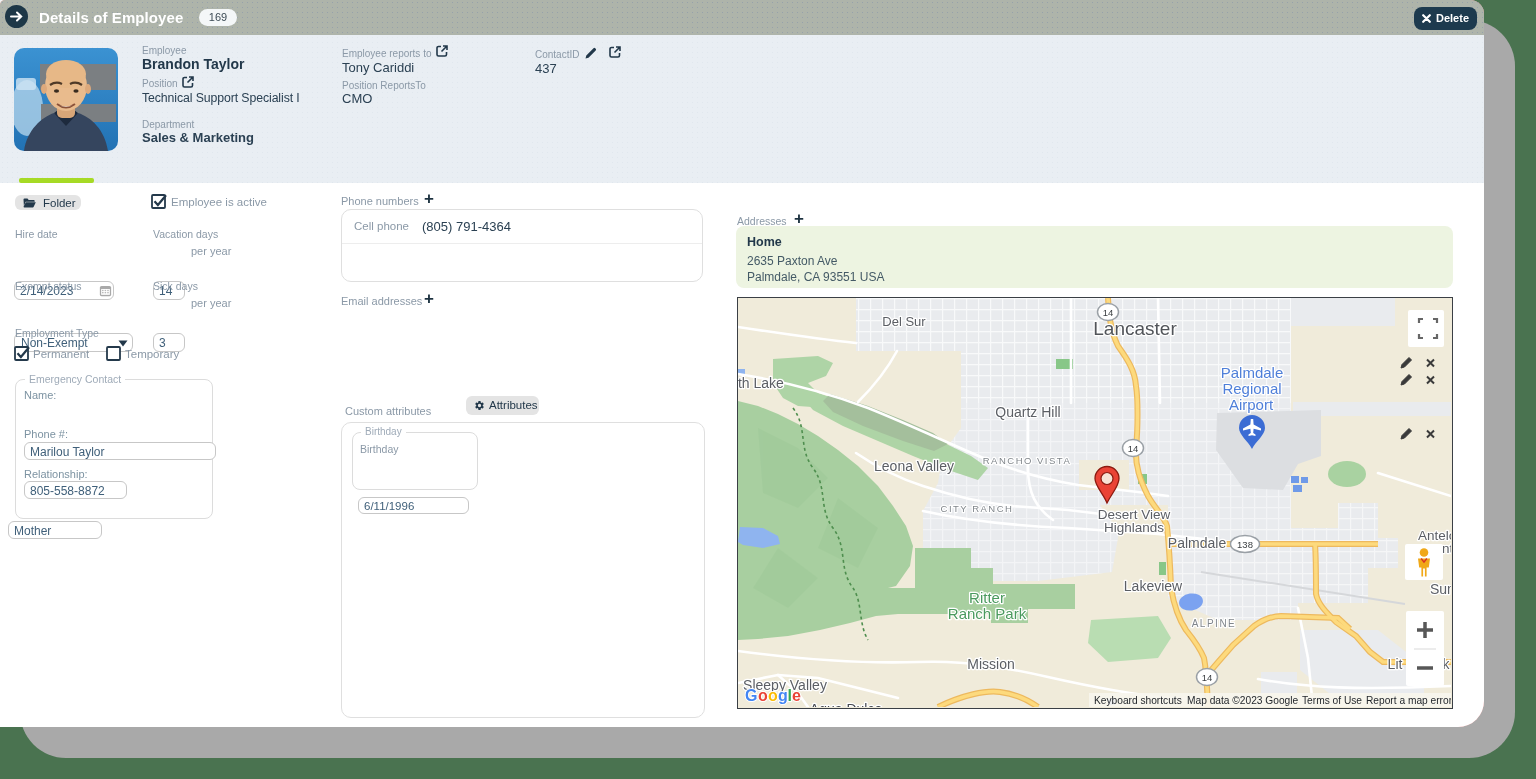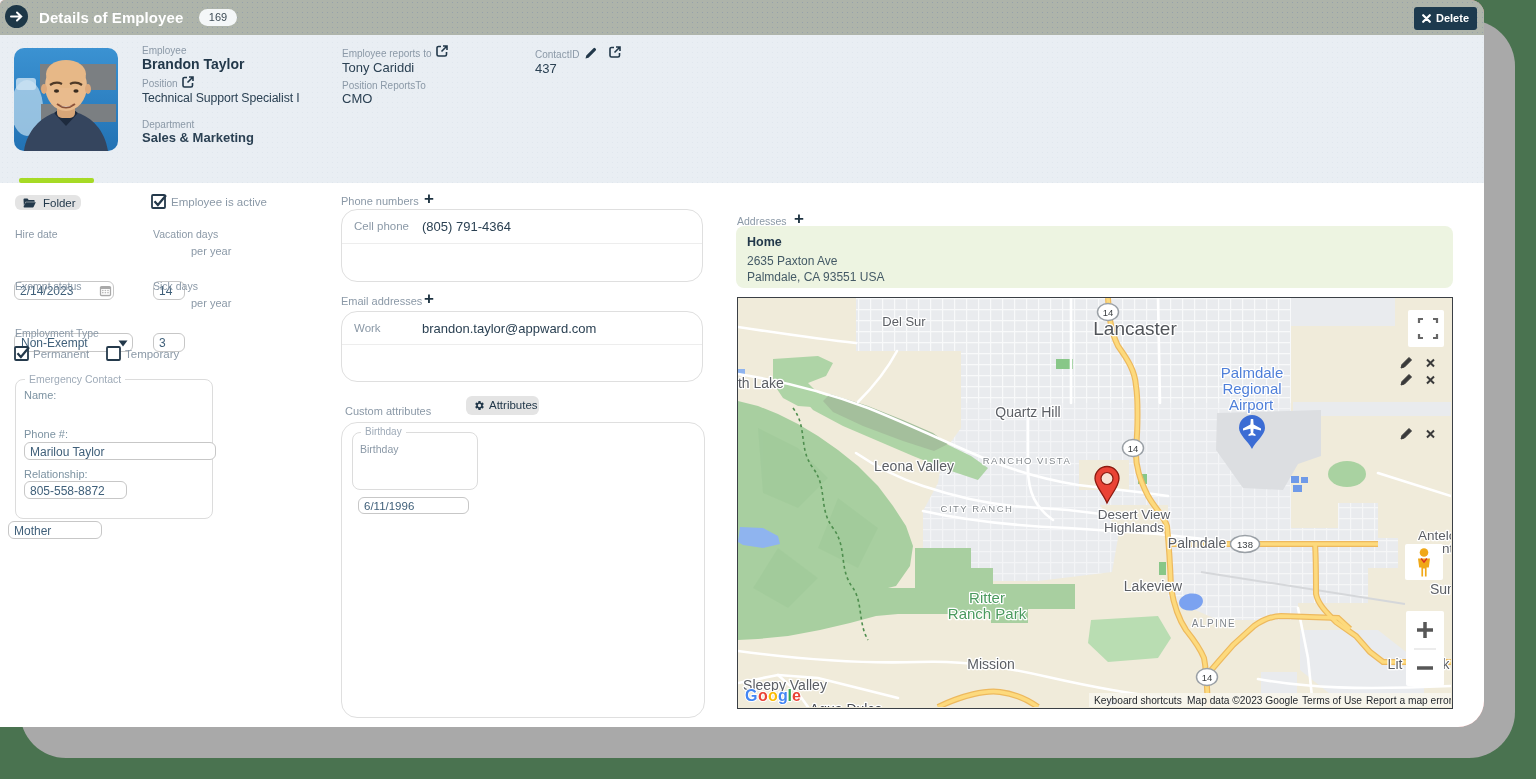--- a/index.html
+++ b/index.html
@@ -7,37 +7,37 @@
 body { background:#4a7350; font-family:"Liberation Sans", sans-serif; position:relative; }
 .abs { position:absolute; }
 #shadow { left:20px; top:20px; width:1495px; height:738px; background:#a9a9a9; border-radius:46px; }
 #card { left:0; top:0; width:1484px; height:727px; background:#fca5a5; border-radius:5px 14px 26px 0; overflow:hidden; }
 #hdr { left:0; top:0; width:1484px; height:35px; background:#aeb4aa;
   background-image:radial-gradient(circle, #96a1ab 0.8px, transparent 1px);
   background-size:5px 5px; }
 #hdr .circ { left:5px; top:5px; width:23px; height:23px; border-radius:50%; background:#1d3747; }
 #hdr .title { left:39px; top:9px; color:#fff; font-size:15px; font-weight:bold; letter-spacing:0.1px; }
 #pill169 { left:199px; top:9px; width:38px; height:17px; background:#f4f7f8; border-radius:9px; color:#3c4b55; font-size:11px; text-align:center; line-height:17px; }
-#delbtn { left:1414px; top:7px; width:63px; height:23px; background:#1d3a4e; border-radius:3px; color:#fff; font-size:11px; }
+#delbtn { left:1414px; top:7px; width:63px; height:23px; background:#1d3a4e; border-radius:8px; color:#fff; font-size:11px; }
 #delbtn span { position:absolute; left:22px; top:5px; }
 #info { left:0; top:35px; width:1484px; height:148px; background:#e9eef3;
   background-image:radial-gradient(circle, #e0e7ee 0.7px, transparent 1px); background-size:5px 5px; }
 .lab { color:#8b99a7; font-size:10.5px; }
 #info .lab { font-size:10px; }
 .val { color:#2b4153; font-size:13px; }
 .bval { color:#22384a; font-size:13px; font-weight:bold; }
 #tabs { left:0; top:155px; width:1484px; height:28px; }
 .tab { position:absolute; top:7px; color:#31485a; font-size:12px; transform:translateX(-50%); white-space:nowrap; }
 #underline { left:19px; top:178px; width:75px; height:4.5px; background:#a6da25; border-radius:2px; }
 #content { left:0; top:183px; width:1484px; height:544px; background:#fff; }
 .greybtn { position:absolute; background:#e4e4e4; border-radius:6px; color:#22384a; font-size:11.5px; }
 .inp { position:absolute; border:1.5px solid #c7c7c7; border-radius:6px; background:#fff; color:#40607a; font-size:12px;margin-top:40px; }
 .fs { position:absolute; border:1.5px solid #dcdcdc; border-radius:8px; }
 .leg { position:absolute; background:#fff; color:#9fabb8; font-size:10.5px; padding:0 4px; }
-.box { position:absolute; border:1.5px solid #dfdfdf; border-radius:16px; background:#fff; }
+.box { position:absolute; border:1.5px solid #dfdfdf; border-radius:10px; background:#fff; }
 .plus { position:absolute; color:#1d3240; font-size:17px; font-weight:bold; }
 #addrbox { left:736px; top:226px; width:717px; height:62px; background:#edf4e1; border-radius:8px; }
 #map { left:737px; top:297px; width:716px; height:412px; border:1.5px solid #3a3f45; background:#f0ebda; }
 </style>
 </head>
 <body>
 <div id="shadow" class="abs"></div>
 <div class="abs" style="left:0;top:0;width:7px;height:7px;background:#f2f4f4"></div>
 <div id="card" class="abs">
   <div id="hdr" class="abs">
@@ -184,25 +184,20 @@
 
     <div class="lab abs" style="left:341px;top:12px;font-size:11px">Phone numbers</div>
     <div class="plus" style="left:424px;top:6px">+</div>
     <div class="box" style="left:341px;top:26px;width:362px;height:73px">
       <div style="position:absolute;left:0;top:33px;width:100%;border-top:1px solid #ededed"></div>
       <div class="lab abs" style="left:12px;top:10px;font-size:11.5px">Cell phone</div>
       <div class="val abs" style="left:80px;top:9px">(805) 791-4364</div>
     </div>
     <div class="lab abs" style="left:341px;top:112px;font-size:11px">Email addresses</div>
     <div class="plus" style="left:424px;top:106px">+</div>
-    <div class="box" style="left:341px;top:128px;width:362px;height:71px">
-      <div style="position:absolute;left:0;top:32px;width:100%;border-top:1px solid #ededed"></div>
-      <div class="lab abs" style="left:12px;top:10px;font-size:11.5px">Work</div>
-      <div class="val abs" style="left:80px;top:9px">brandon.taylor@appward.com</div>
-    </div>
     <div class="lab abs" style="left:345px;top:222px;font-size:11px">Custom attributes</div>
     <div class="greybtn" style="left:466px;top:213px;width:73px;height:19px">
       <svg class="abs" style="left:8px;top:4px" width="11" height="11" viewBox="0 0 24 24">
           <path fill="#22384a" d="M19.14 12.94c.04-.3.06-.61.06-.94s-.02-.64-.07-.94l2.03-1.58a.49.49 0 0 0 .12-.61l-1.92-3.32a.49.49 0 0 0-.59-.22l-2.39.96c-.5-.38-1.03-.7-1.62-.94l-.36-2.54a.48.48 0 0 0-.48-.41h-3.84a.48.48 0 0 0-.48.41l-.36 2.54c-.59.24-1.13.57-1.62.94l-2.39-.96a.49.49 0 0 0-.59.22L2.72 8.87c-.12.2-.07.47.12.61l2.03 1.58c-.05.3-.07.63-.07.94s.02.64.07.94l-2.03 1.58a.49.49 0 0 0-.12.61l1.92 3.32c.12.22.37.3.59.22l2.39-.96c.5.38 1.03.7 1.62.94l.36 2.54c.05.24.24.41.48.41h3.84c.24 0 .44-.17.48-.41l.36-2.54c.59-.24 1.13-.56 1.62-.94l2.39.96c.22.08.47 0 .59-.22l1.92-3.32a.49.49 0 0 0-.12-.61zM12 15.6A3.6 3.6 0 1 1 12 8.4a3.6 3.6 0 0 1 0 7.2z"></path>
         </svg>
       <span class="abs" style="left:23px;top:3px">Attributes</span>
     </div>
     <div class="box" style="left:341px;top:239px;width:364px;height:296px"></div>
     <div class="fs" style="left:352px;top:249px;width:126px;height:58px"></div>
     <div class="leg" style="left:361px;top:243px;font-size:10px">Birthday</div>

